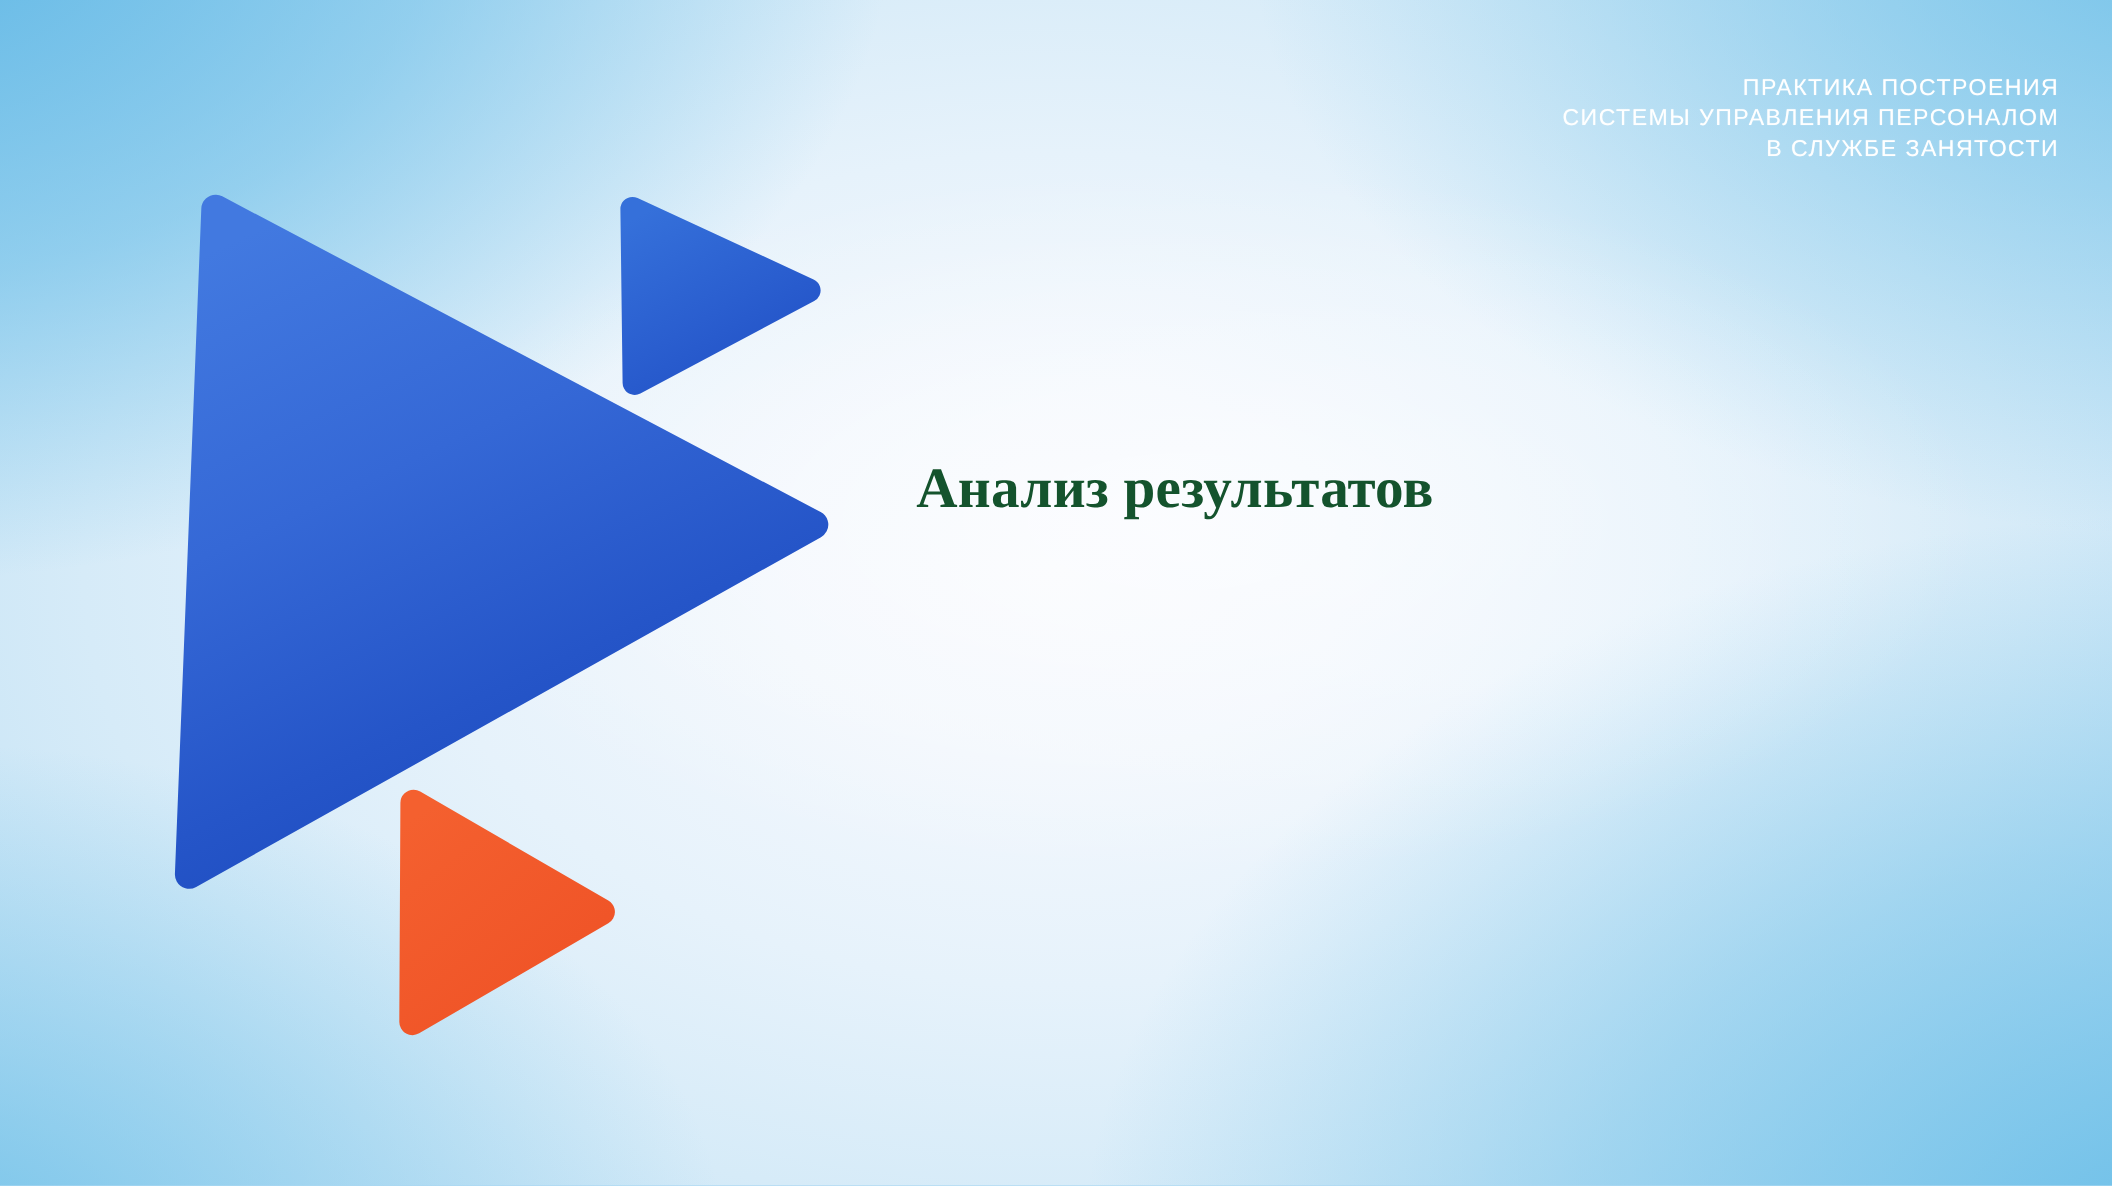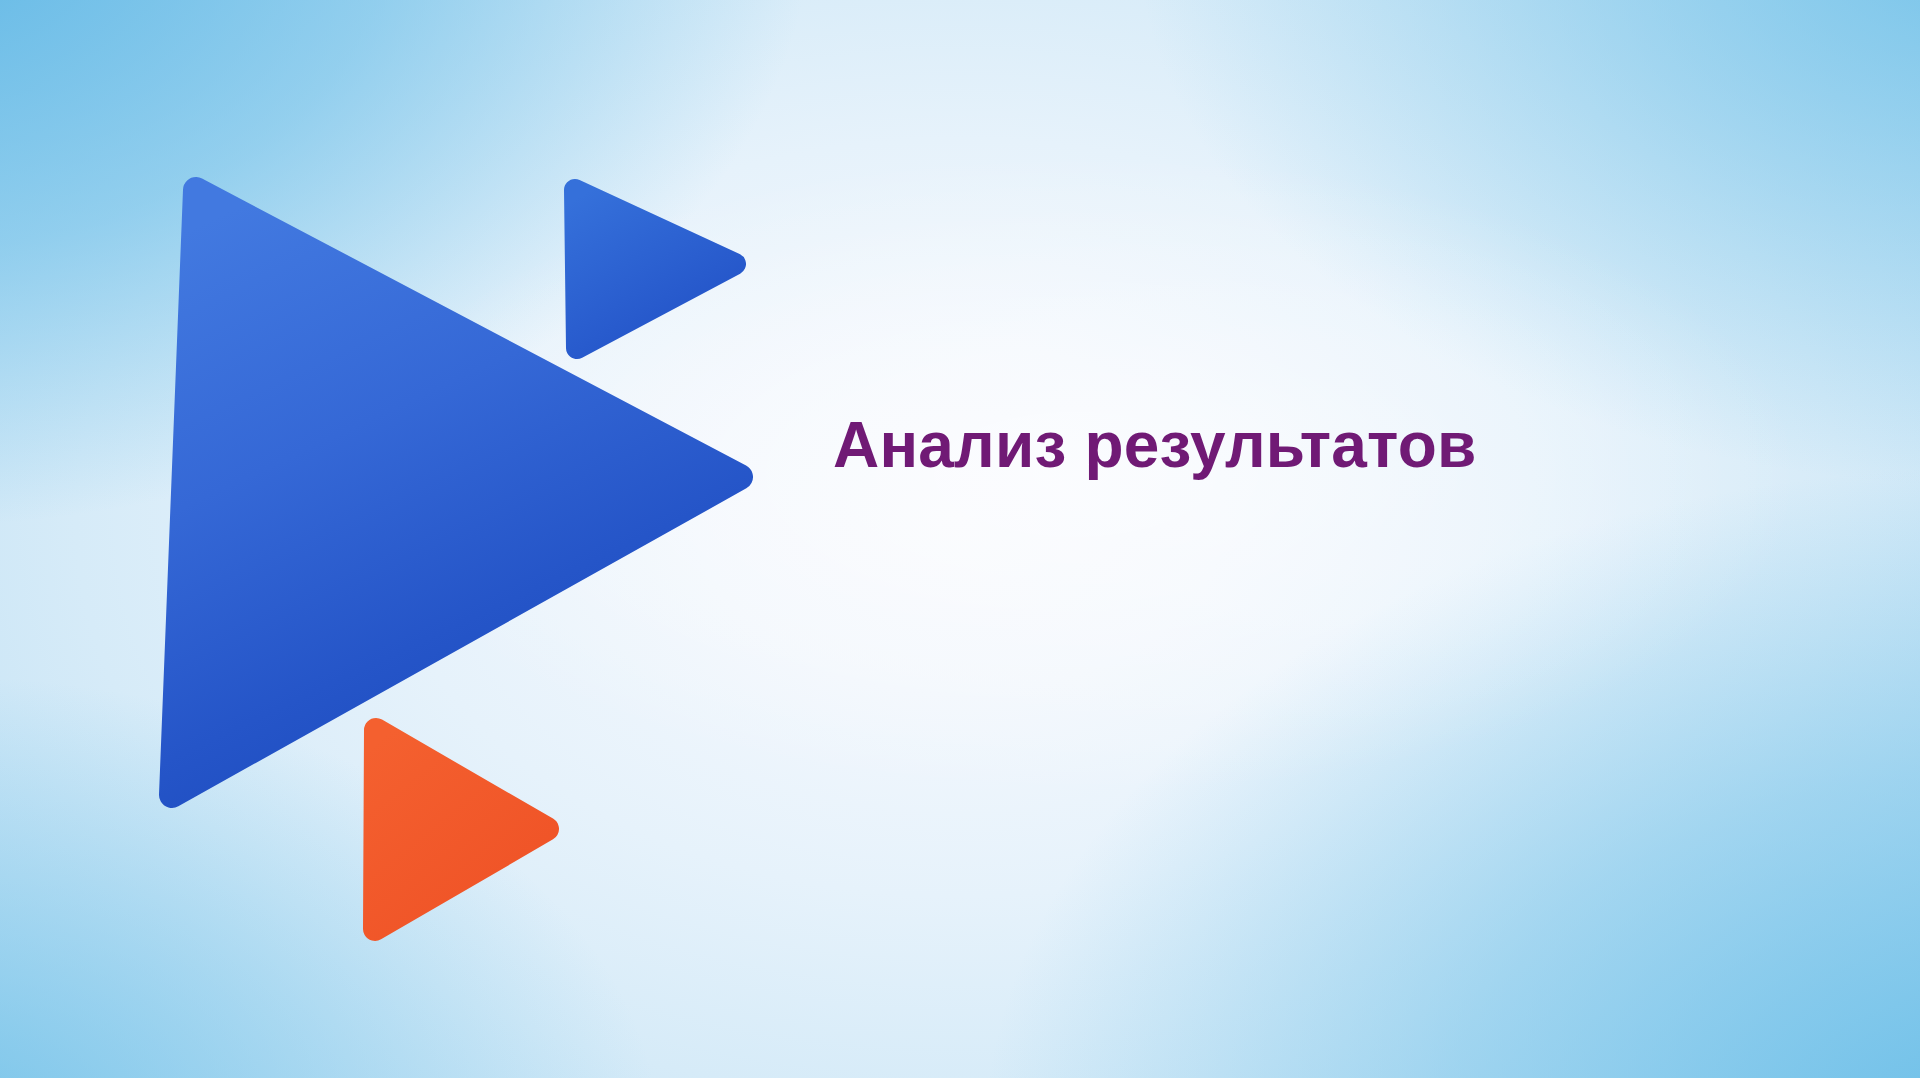--- a/index.html
+++ b/index.html
@@ -78,26 +78,27 @@
 
   
   #headline {
     position: absolute;
     left: 833px;
     top: 398px;
     z-index: 6;
   }
   #headline .tline {
     display: block;
-    color: #701a75;
-    font-size: 64px;
+    color: #14532d;
+    font-size: 52px;
     line-height: 94px;
     font-weight: 700;
     letter-spacing: 0.2px;
     white-space: nowrap;
+    font-family: Liberation Serif, serif;
   }
 
   
   #shapes {
     position: absolute;
     left: 0; top: 0;
     width: 1920px; height: 1078px;
     z-index: 3;
     pointer-events: none;
   }
@@ -133,18 +134,23 @@
       </linearGradient>
     </defs>
 
     <path fill="url(#gradLarge)" stroke="url(#gradLarge)" stroke-width="26" stroke-linejoin="round" stroke-linecap="round" d="M 196 190 L 740 477 L 172 795 Z"></path>
 
     <path fill="url(#gradSmall)" stroke="url(#gradSmall)" stroke-width="22" stroke-linejoin="round" stroke-linecap="round" d="M 575 190 L 735 264 L 577 348 Z"></path>
 
     <path fill="url(#gradOrange)" stroke="url(#gradOrange)" stroke-width="24" stroke-linejoin="round" stroke-linecap="round" d="M 376 730 L 547 829 L 375 929 Z"></path>
   </svg>
 
+  <div id="header">
+    <span class="hline">ПРАКТИКА ПОСТРОЕНИЯ</span>
+    <span class="hline">СИСТЕМЫ УПРАВЛЕНИЯ ПЕРСОНАЛОМ</span>
+    <span class="hline">В СЛУЖБЕ ЗАНЯТОСТИ</span>
+  </div>
 
   <div id="headline">
     <span class="tline">Анализ результатов</span>
   </div>
 
 </div>
 
 </body></html>

